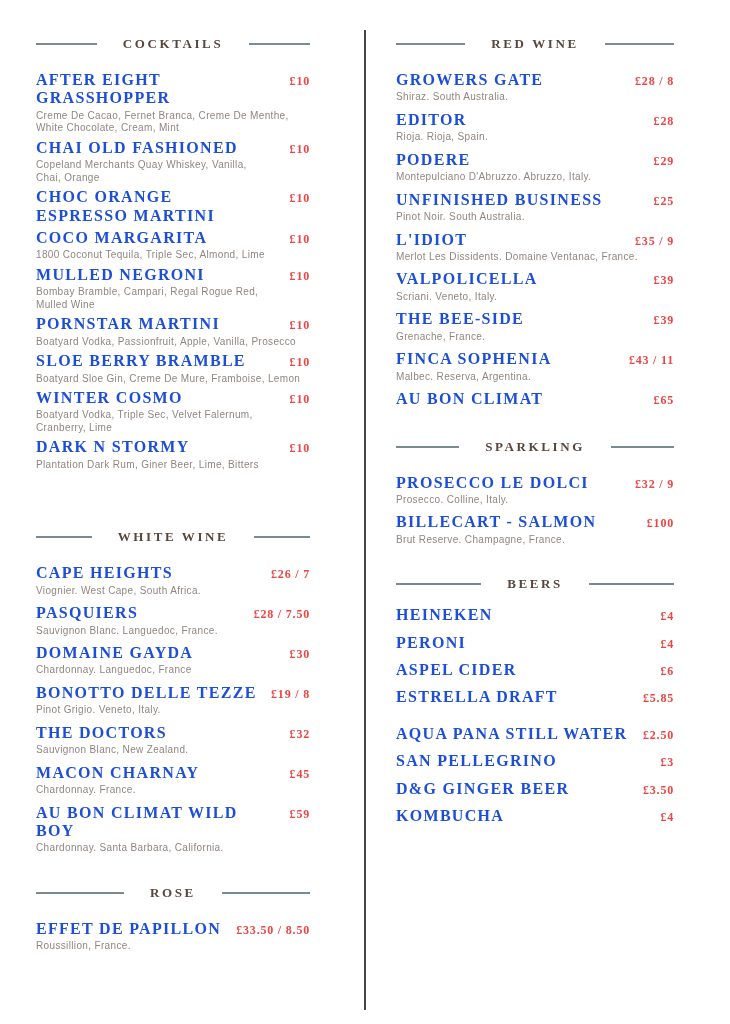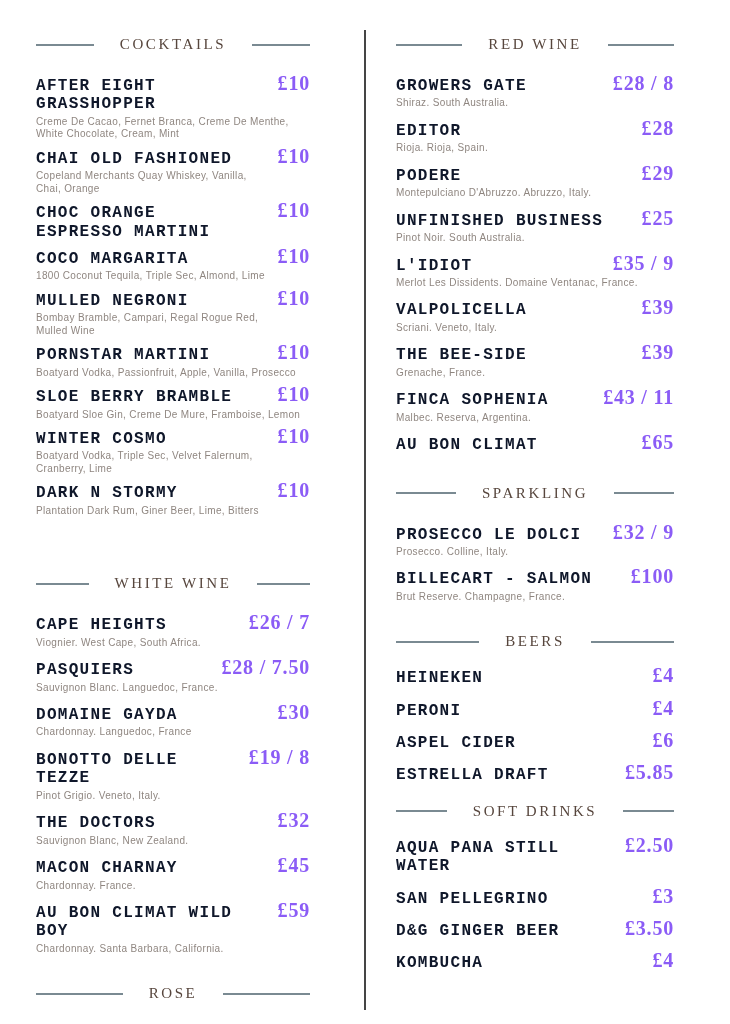--- a/index.html
+++ b/index.html
@@ -8,33 +8,33 @@
     font-family:"Liberation Serif",serif;
     -webkit-font-smoothing:antialiased;
   }
   .col{position:absolute;top:36px;}
   .col-left{left:36px;width:274px;}
   .col-right{left:396px;width:278px;}
   .divider{position:absolute;left:364px;top:30px;width:1.5px;height:980px;background:#454545;}
 
   .shead{display:flex;align-items:center;margin-bottom:19px;}
   .rule{flex:1;height:2px;background:#7a8a92;}
-  .stitle{margin:0 26px;font-size:15px;font-weight:normal;letter-spacing:2.6px;color:#57463d;white-space:nowrap;}
+  .stitle{margin:0 26px;font-size:13px;font-weight:bold;letter-spacing:2.6px;color:#57463d;white-space:nowrap;}
 
   .section + .section{margin-top:30px;}
   .section.gap-xl{margin-top:58px;}
   .section.gap-sm{margin-top:18px;}
   .section.compact .shead{margin-bottom:14px;}
 
   .item{margin-bottom:7px;}
   .sec-cocktails .item{margin-bottom:4px;}
   .nodesc .item{margin-bottom:9px;}
   .row{display:flex;align-items:baseline;}
-  .nm{font-size:16px;font-weight:bold;letter-spacing:1.3px;color:#0f172a;line-height:1.15;white-space:pre-line;font-family:Liberation Mono, monospace;}
-  .pr{margin-left:auto;padding-left:12px;font-size:20px;font-weight:bold;letter-spacing:0.8px;color:#8b5cf6;white-space:nowrap;}
+  .nm{font-size:16px;font-weight:bold;letter-spacing:1.3px;color:#1d4ed8;line-height:1.15;white-space:pre-line;}
+  .pr{margin-left:auto;padding-left:12px;font-size:12px;font-weight:bold;letter-spacing:0.8px;color:#ef4444;white-space:nowrap;}
   .ds{font-family:"Liberation Sans",sans-serif;font-size:10px;letter-spacing:0.35px;color:#8f8680;line-height:1.25;margin-top:2px;white-space:pre-line;}
 </style>
 </head>
 <body>
 
 <div class="col col-left">
 
   <div class="section sec-cocktails">
     <div class="shead">
       <span class="rule"></span>
@@ -307,25 +307,20 @@
     </div>
     <div class="item">
       <div class="row">
         <span class="nm">ESTRELLA DRAFT</span>
         <span class="pr">£5.85</span>
       </div>
     </div>
   </div>
 
   <div class="section compact nodesc gap-sm">
-    <div class="shead">
-      <span class="rule"></span>
-      <span class="stitle">SOFT DRINKS</span>
-      <span class="rule"></span>
-    </div>
     <div class="item">
       <div class="row">
         <span class="nm">AQUA PANA STILL WATER</span>
         <span class="pr">£2.50</span>
       </div>
     </div>
     <div class="item">
       <div class="row">
         <span class="nm">SAN PELLEGRINO</span>
         <span class="pr">£3</span>

